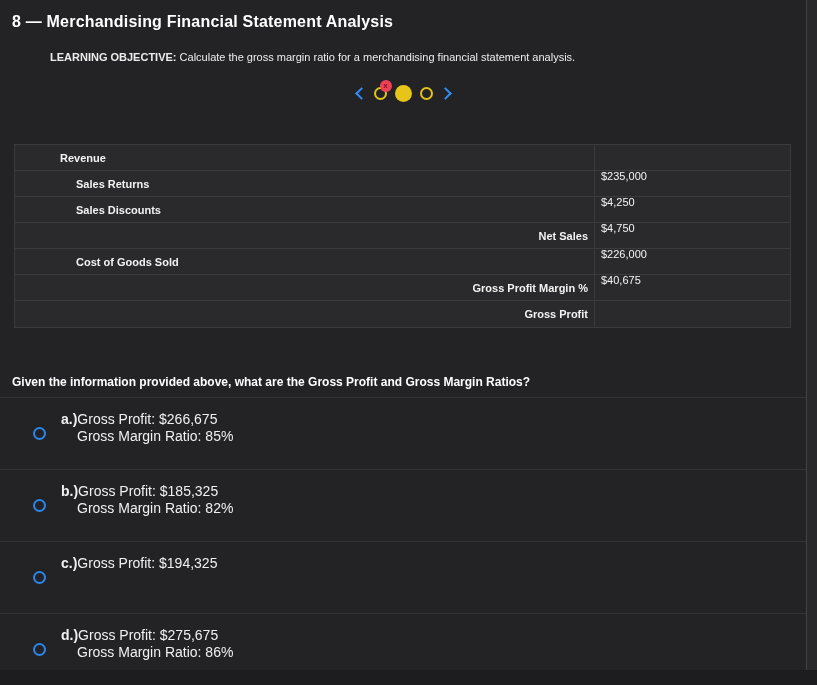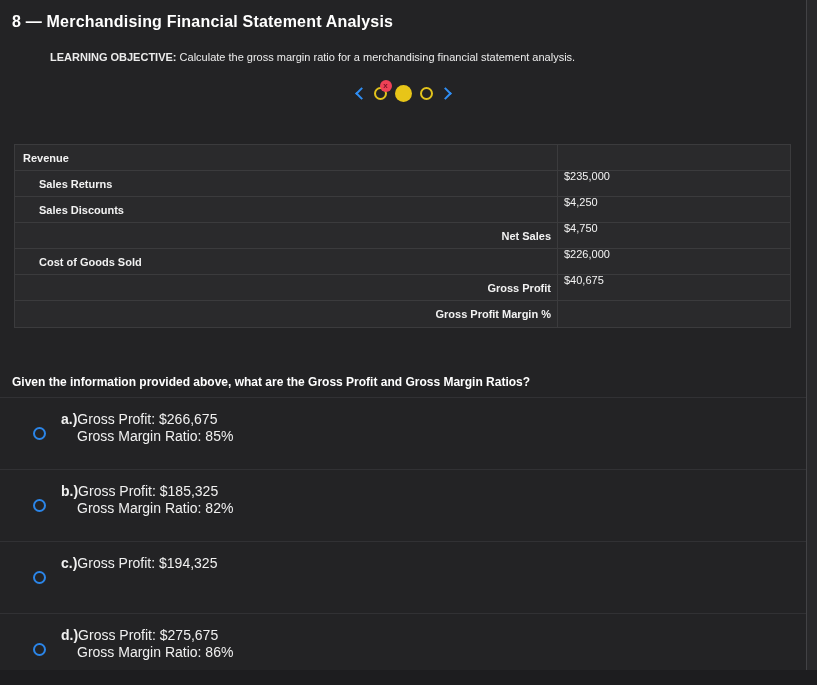--- a/index.html
+++ b/index.html
@@ -58,21 +58,21 @@
     border:1px solid #3b3b3d;
   }
   .frow {
     display:flex; height:26px; background:#2a2a2c;
     border-bottom:1px solid #3b3b3d; font-size:11px;
   }
   .frow:last-child { border-bottom:none; }
   .fcell-label {
     width:543px; display:flex; align-items:center;
     padding-left:8px; border-right:1px solid #3b3b3d;
-    font-weight:bold; color:#f2f2f2;
+    font-weight:bold; color:#f2f2f2;margin-left:37px;
   }
   .fcell-value {
     flex:1; display:flex; align-items:center; padding-left:6px;
     font-weight:normal; color:#f4f4f4;margin-top:31px;
   }
   .frow.indent .fcell-label { padding-left:24px; }
   .frow.r-align .fcell-label { justify-content:flex-end; padding-right:6px; }
   .frow.gold .fcell-value { background:#b89130; }
   
   .question {
@@ -130,25 +130,25 @@
   </div>
   <div class="frow r-align">
     <div class="fcell-label">Net Sales</div>
     <div class="fcell-value">$226,000</div>
   </div>
   <div class="frow indent">
     <div class="fcell-label">Cost of Goods Sold</div>
     <div class="fcell-value">$40,675</div>
   </div>
   <div class="frow r-align gold">
-    <div class="fcell-label">Gross Profit</div>
+    <div class="fcell-label">Gross Profit Margin %</div>
     <div class="fcell-value"></div>
   </div>
   <div class="frow r-align gold">
-    <div class="fcell-label">Gross Profit Margin %</div>
+    <div class="fcell-label">Gross Profit</div>
     <div class="fcell-value"></div>
   </div>
 </div>
 
 <div class="question">Given the information provided above, what are the Gross Profit and Gross Margin Ratios?</div>
 
 <div class="options">
   <div class="option">
     <span class="radio"></span>
     <div class="opt-body">

